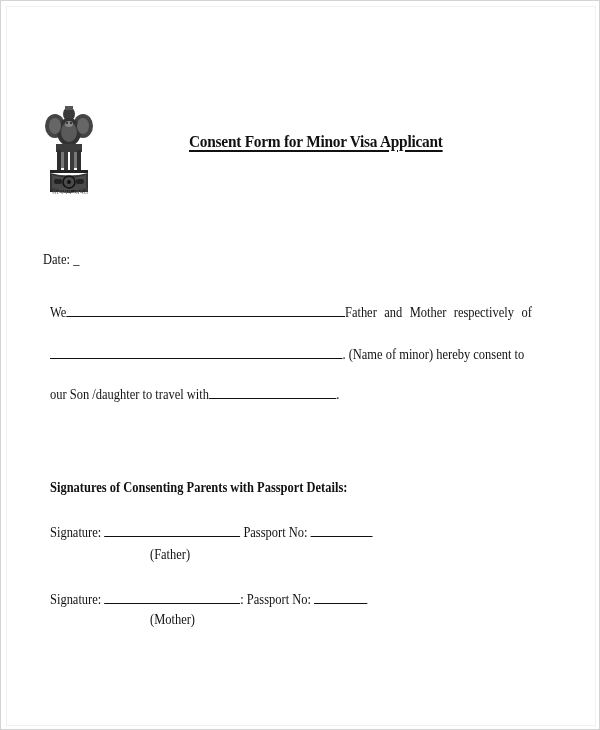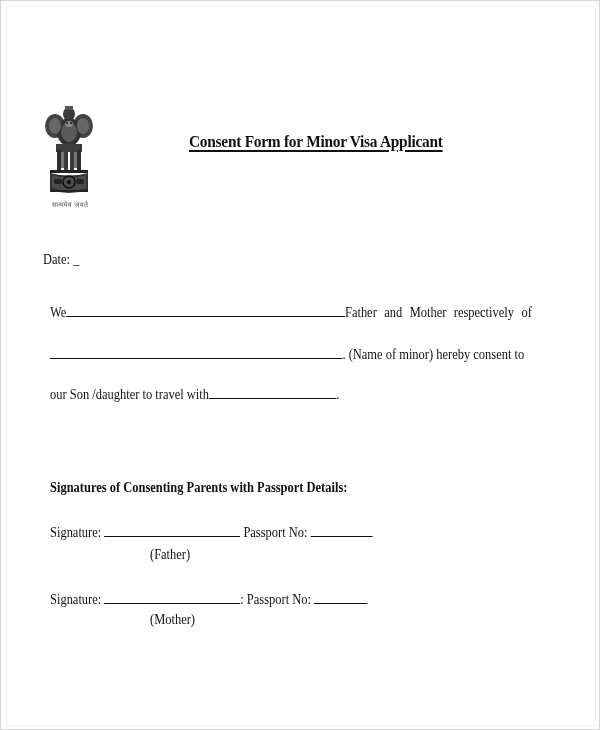--- a/index.html
+++ b/index.html
@@ -32,21 +32,21 @@
       position: absolute;
       left: 38px;
       top: 104px;
       width: 62px;
       height: 116px;
     }
     .emblem svg { display: block; }
     .motto {
       position: absolute;
       left: 42px;
-      top: 200px;
+      top: 187px;
       width: 56px;
       text-align: center;
       font-family: "DejaVu Sans", sans-serif;
       font-size: 7px;
       color: #555;
       letter-spacing: 0.2px;
     }
     .title {
       position: absolute;
       left: 189px;

